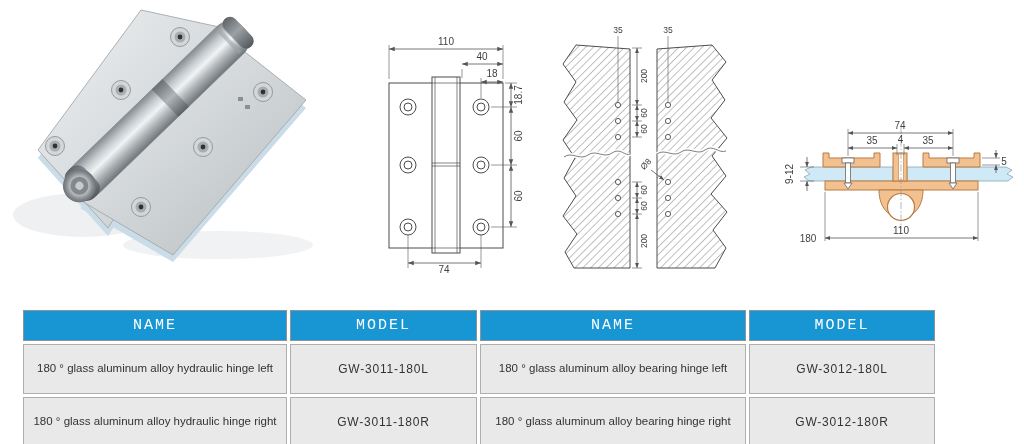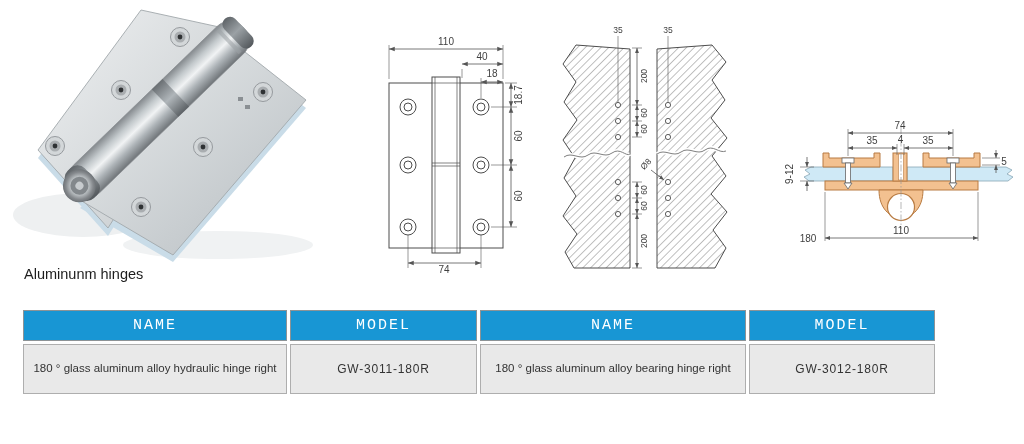--- a/index.html
+++ b/index.html
@@ -317,40 +317,45 @@
       <text x="92" y="49">35</text>
       <text x="120.5" y="48">4</text>
       <text x="148" y="49">35</text>
       <text x="224" y="70">5</text>
       <text transform="translate(13,79) rotate(-90)">9-12</text>
       <text x="121" y="139">110</text>
       <text x="28" y="147">180</text>
     </g>
   </svg>
 
-  <div class="abs ttl">Aluminunm hinges</div>
 
   <div class="abs tblwrap">
     <table class="cat">
       <colgroup>
           <col style="width:264px">
           <col style="width:187px">
           <col style="width:266px">
           <col style="width:186px">
         </colgroup>
       <thead>
         <tr>
           <th>NAME</th>
           <th>MODEL</th>
           <th>NAME</th>
           <th>MODEL</th>
         </tr>
       </thead>
       <tbody>
         <tr>
+          <td class="name">180 ° glass aluminum alloy hydraulic hinge left</td>
+          <td class="model">GW-3011-180L</td>
+          <td class="name">180 ° glass aluminum alloy bearing hinge left</td>
+          <td class="model">GW-3012-180L</td>
+        </tr>
+        <tr>
           <td class="name">180 ° glass aluminum alloy hydraulic hinge right</td>
           <td class="model">GW-3011-180R</td>
           <td class="name">180 ° glass aluminum alloy bearing hinge right</td>
           <td class="model">GW-3012-180R</td>
         </tr>
       </tbody>
     </table>
   </div>
 
 </div>

